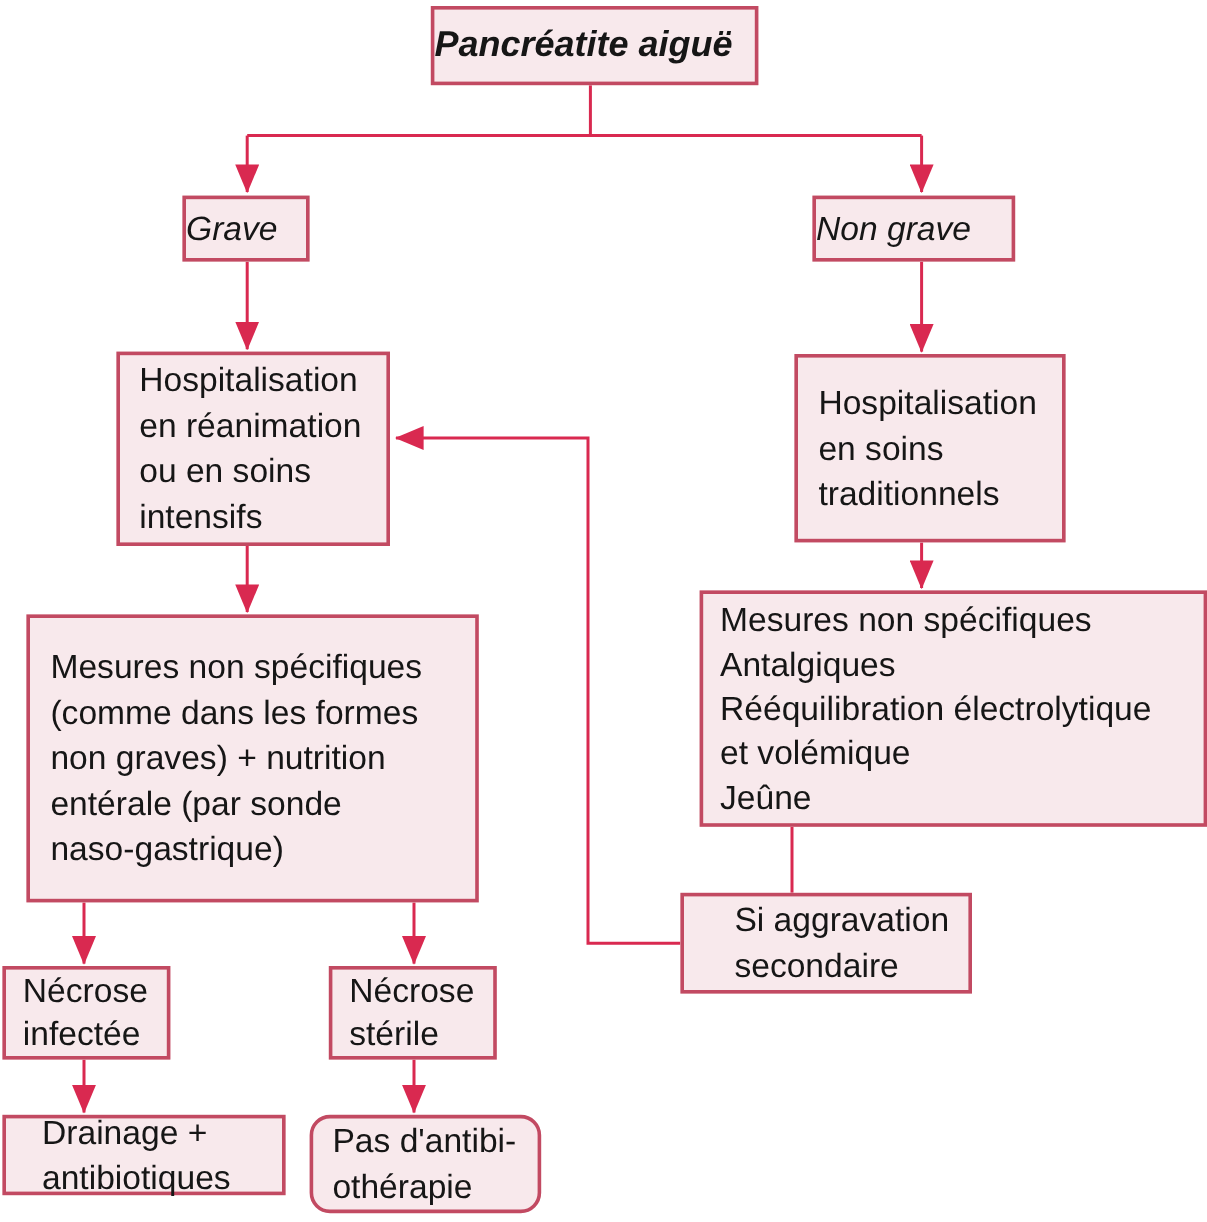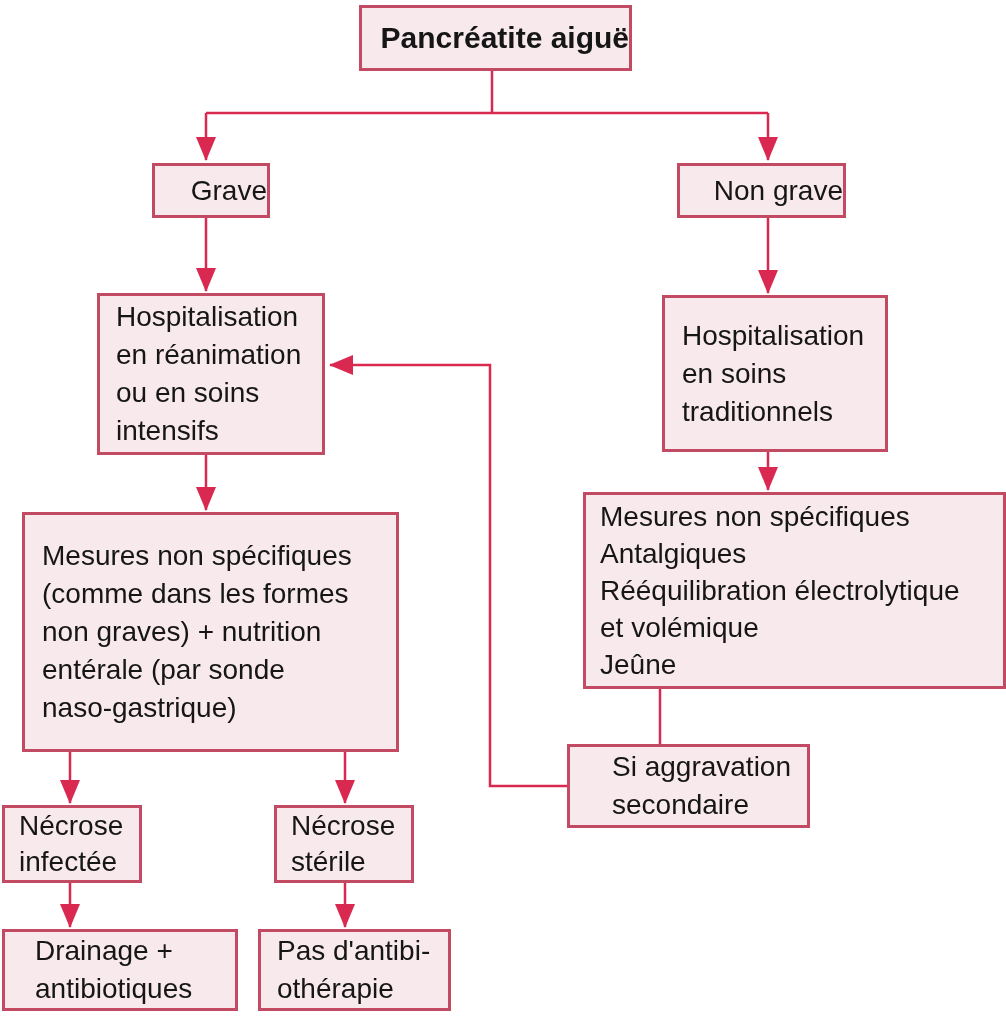--- a/index.html
+++ b/index.html
@@ -29,36 +29,36 @@
     background: #f8e9ec;
     border: 3px solid #c24a62;
     display: flex;
     align-items: center;
     z-index: 2;
     font-size: 28px;
     line-height: 38px;
     white-space: pre-line;
   }
   .node .label { display: block; }
-  .center { justify-content: flex-end; text-align: center; }
+  .center { justify-content: flex-start; text-align: center; font-style: italic; }
   .title  { font-weight: bold; font-size: 30px; }
 
   
   #n-root      { left: 359px; top: 5px;   width: 273px; height: 66px; }
-  #n-grave     { left: 152px; top: 163px; width: 118px; height: 55px; }
+  #n-grave     { left: 152px; top: 163px; width: 106px; height: 55px; }
   #n-nongrave  { left: 677px; top: 163px; width: 169px; height: 55px; }
   #n-hosprea   { left: 97px;  top: 293px; width: 228px; height: 162px; padding-left: 16px; }
   #n-hosptrad  { left: 662px; top: 295px; width: 226px; height: 157px; padding-left: 17px; }
   #n-mesg      { left: 22px;  top: 512px; width: 377px; height: 240px; padding-left: 17px; }
   #n-mesng     { left: 583px; top: 492px; width: 423px; height: 197px; padding-left: 14px; line-height: 37px; }
   #n-siagg     { left: 567px; top: 744px; width: 243px; height: 84px;  padding-left: 42px; }
   #n-necinf    { left: 2px;   top: 805px; width: 140px; height: 78px;  padding-left: 14px; line-height: 36px; }
   #n-necster   { left: 274px; top: 805px; width: 140px; height: 78px;  padding-left: 14px; line-height: 36px; }
-  #n-drain     { left: 2px;   top: 929px; width: 236px; height: 82px;  padding-left: 30px; }
-  #n-pasantib  { left: 258px; top: 929px; width: 193px; height: 82px;  padding-left: 16px; }
+  #n-drain     { left: 2px;   top: 929px; width: 236px; height: 67px;  padding-left: 30px; }
+  #n-pasantib  { left: 258px; top: 929px; width: 193px; height: 82px;  padding-left: 16px; border-radius: 17px; }
 
   #connectors path {
     stroke: #d92950;
     stroke-width: 2.5;
     fill: none;
   }
   #connectors .arrowhead { fill: #d92950; stroke: none; }
 </style>
 </head>
 <body>

